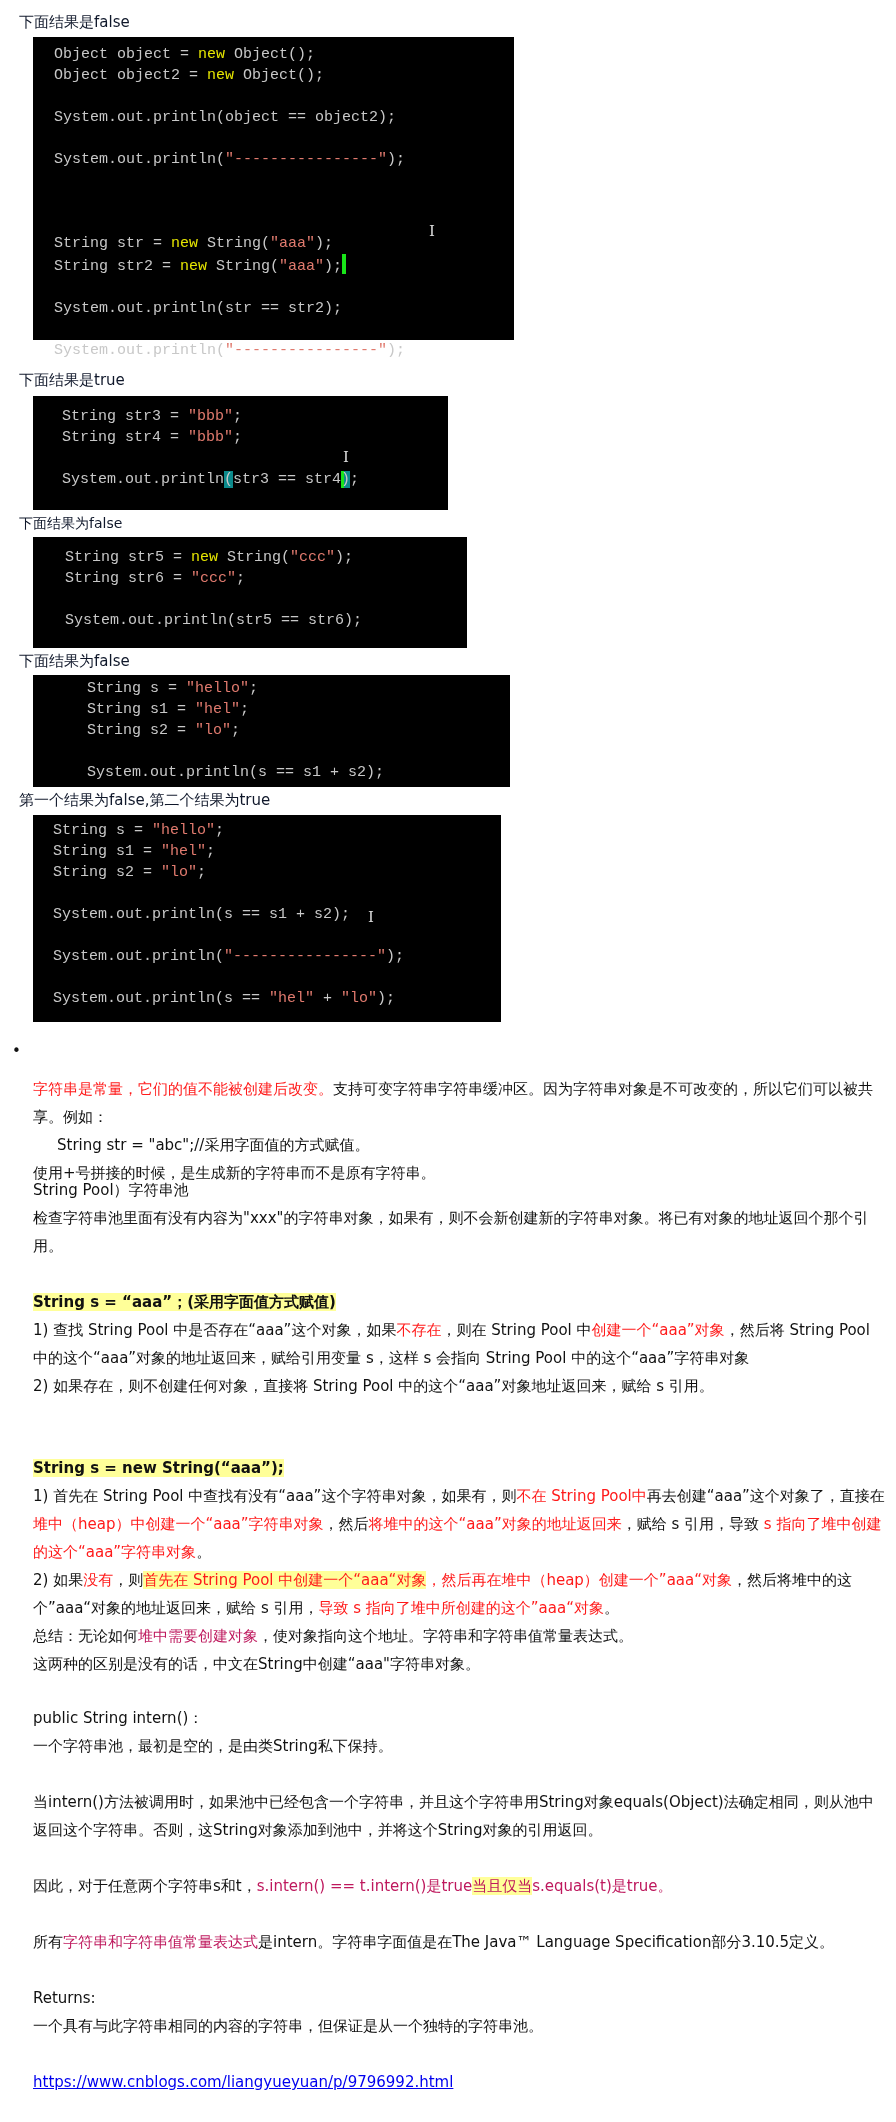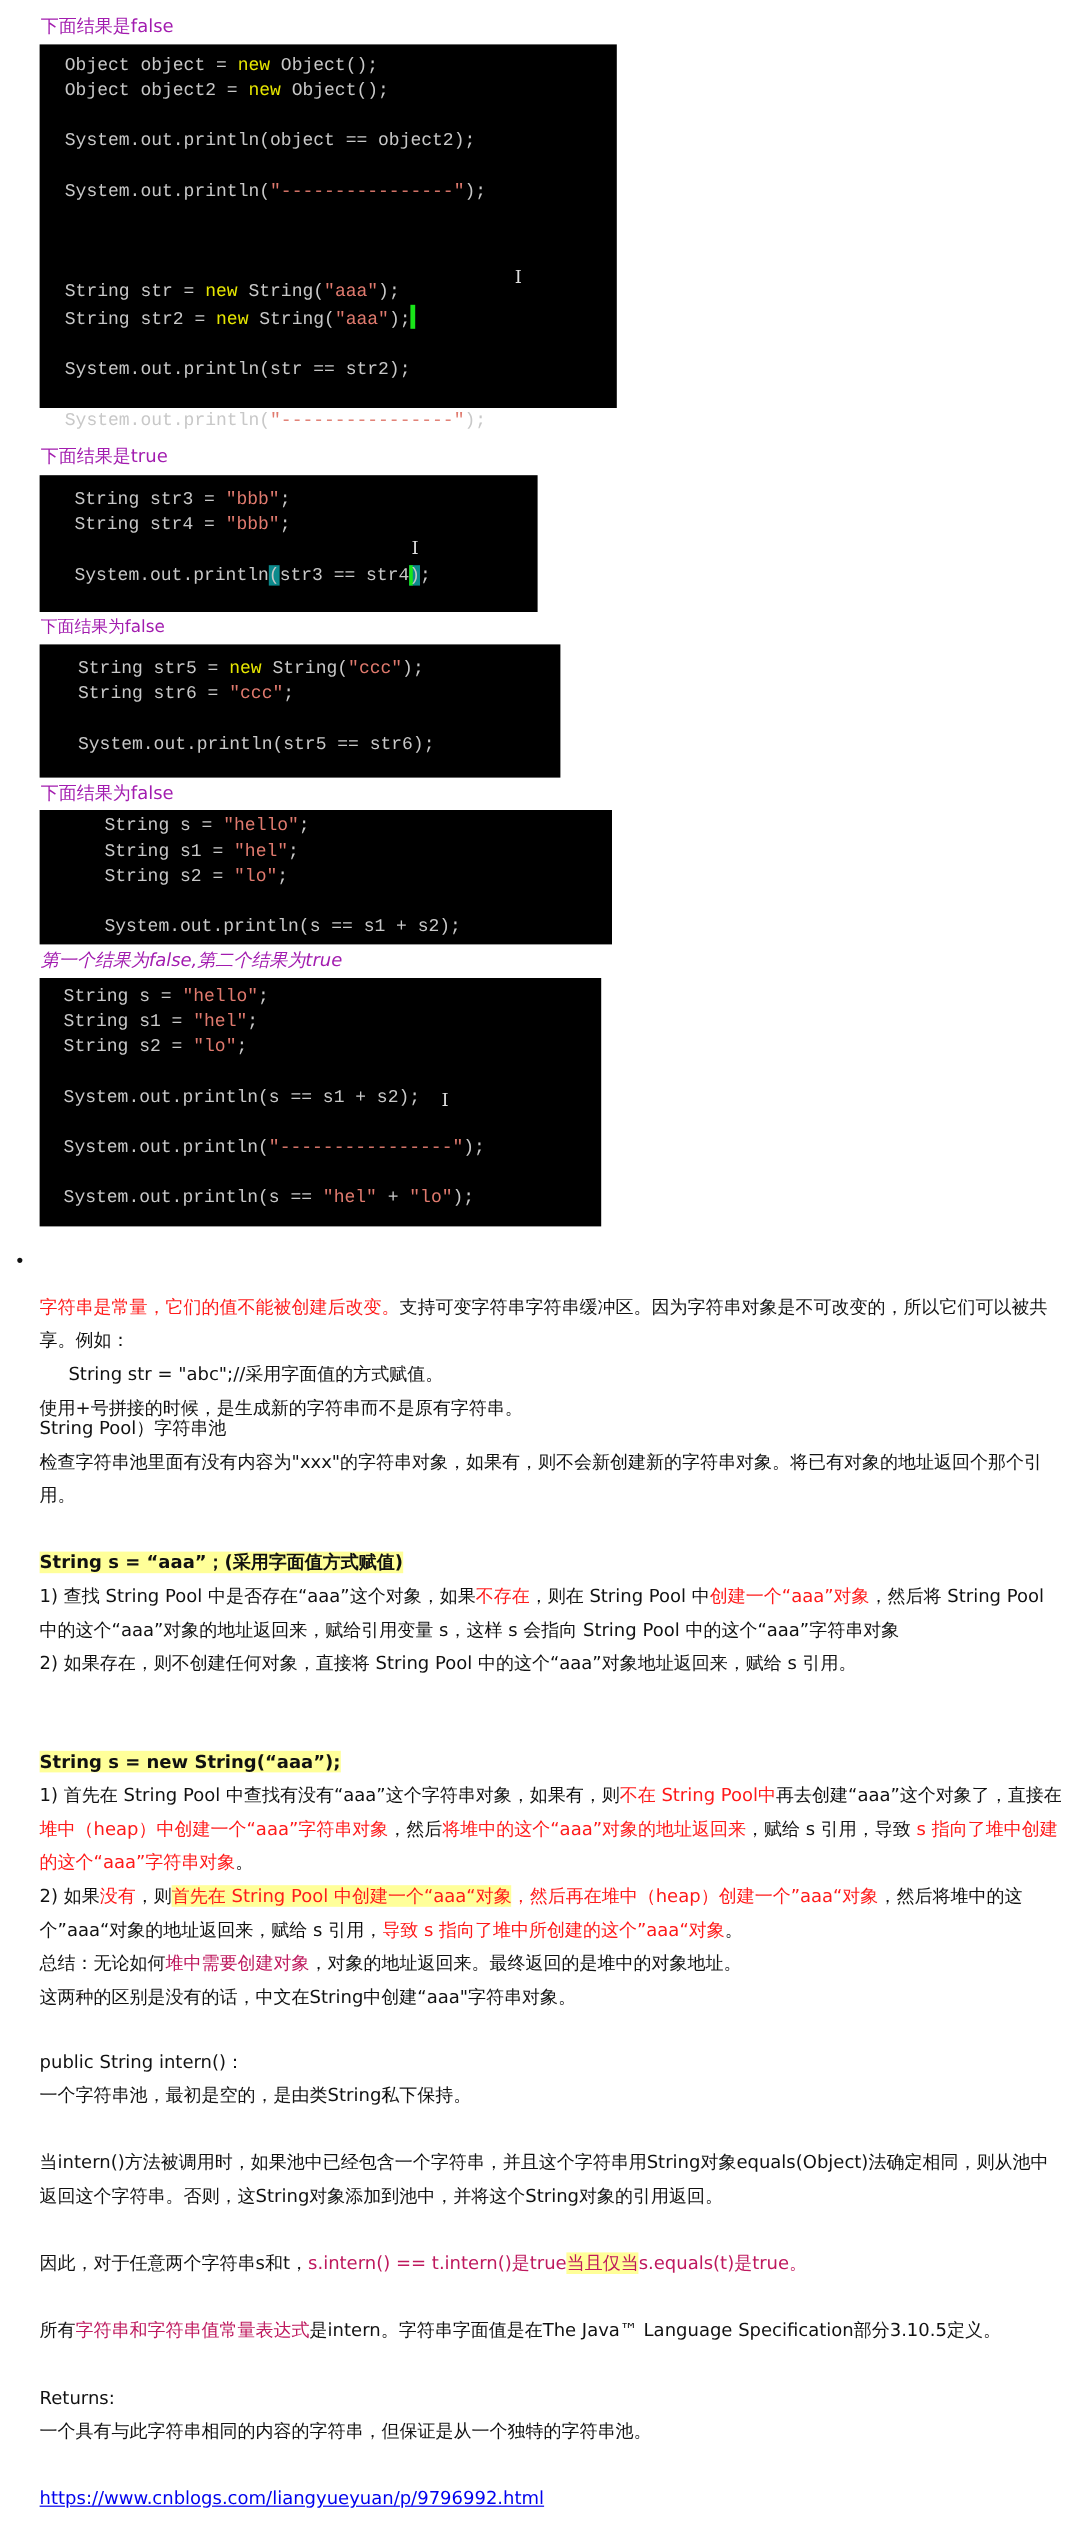--- a/index.html
+++ b/index.html
@@ -1,18 +1,18 @@
 <!DOCTYPE html>
 <html><head>
 <meta charset="utf-8">
 <style>
   html, body { margin: 0; padding: 0; background: #ffffff; }
   body { width: 896px; height: 2122px; position: relative; overflow: hidden;
          font-family: "DejaVu Sans", "Liberation Sans", sans-serif; color: #111; }
-  .label { position: absolute; left: 34px; font-size: 15px; line-height: 18px; color: #a21caf; white-space: nowrap; }
+  .label { position: absolute; left: 19px; font-size: 15px; line-height: 18px; color: #0f172a; white-space: nowrap; }
   .code { position: absolute; left: 33px; background: #000; }
   .code pre { margin: 0; position: absolute; font-family: "Liberation Mono", "DejaVu Sans Mono", monospace;
               font-size: 15px; line-height: 21px; color: #c8c8c8; white-space: pre; }
   .kw { color: #e6e600; }
   .str { color: #e07a6e; }
   .hl-teal { background: #0c8a8c; }
   .caret { display: inline-block; width: 4px; height: 20px; background: #19e619; vertical-align: -4px; }
   .ibeam { position: absolute; color: #ddd; font-family: "DejaVu Serif", serif; font-size: 15px; }
   .prose { position: absolute; left: 33px; width: 855px; font-size: 15px; line-height: 28px; color: #111; }
   .prose p { margin: 0; }
@@ -66,21 +66,21 @@
 
 <div class="label" style="top:652px;">下面结果为false</div>
 <div class="code" style="top:675px; width:477px; height:112px;">
   <pre style="left:54px; top:3px;"><span>String s = </span><span class="str">"hello"</span><span>;</span>
 <span>String s1 = </span><span class="str">"hel"</span><span>;</span>
 <span>String s2 = </span><span class="str">"lo"</span><span>;</span>
 
 <span>System.out.println(s == s1 + s2);</span></pre>
 </div>
 
-<div class="label" style="top:791px;font-style:italic;">第一个结果为false,第二个结果为true</div>
+<div class="label" style="top:791px;">第一个结果为false,第二个结果为true</div>
 <div class="code" style="top:815px; width:468px; height:207px;">
   <pre style="left:20px; top:5px;"><span>String s = </span><span class="str">"hello"</span><span>;</span>
 <span>String s1 = </span><span class="str">"hel"</span><span>;</span>
 <span>String s2 = </span><span class="str">"lo"</span><span>;</span>
 
 <span>System.out.println(s == s1 + s2);</span>
 
 <span>System.out.println(</span><span class="str">"----------------"</span><span>);</span>
 
 <span>System.out.println(s == </span><span class="str">"hel"</span><span> + </span><span class="str">"lo"</span><span>);</span></pre>
@@ -102,21 +102,21 @@
 <div class="prose" style="top:1288px;">
   <p><span class="bold yel">String s = “aaa”；(采用字面值方式赋值)</span></p>
   <p><span>1) 查找 String Pool 中是否存在“aaa”这个对象，如果</span><span class="red">不存在</span><span>，则在 String Pool 中</span><span class="red">创建一个“aaa”对象</span><span>，然后将 String Pool 中的这个“aaa”对象的地址返回来，赋给引用变量 s，这样 s 会指向 String Pool 中的这个“aaa”字符串对象</span></p>
   <p>2) 如果存在，则不创建任何对象，直接将 String Pool 中的这个“aaa”对象地址返回来，赋给 s 引用。</p>
 </div>
 
 <div class="prose" style="top:1454px;">
   <p><span class="bold yel">String s = new String(“aaa”);</span></p>
   <p><span>1) 首先在 String Pool 中查找有没有“aaa”这个字符串对象，如果有，则</span><span class="red">不在 String Pool中</span><span>再去创建“aaa”这个对象了，直接在</span><span class="red">堆中（heap）中创建一个“aaa”字符串对象</span><span>，然后</span><span class="red">将堆中的这个“aaa”对象的地址返回来</span><span>，赋给 s 引用，导致 </span><span class="red">s 指向了堆中创建的这个“aaa”字符串对象</span><span>。</span></p>
   <p><span>2) 如果</span><span class="red">没有</span><span>，则</span><span class="red yel">首先在 String Pool 中创建一个“aaa“对象</span><span class="red">，然后再在堆中（heap）创建一个”aaa“对象</span><span>，然后将堆中的这个”aaa“对象的地址返回来，赋给 s 引用，</span><span class="red">导致 s 指向了堆中所创建的这个”aaa“对象</span><span>。</span></p>
-  <p><span>总结：无论如何</span><span class="purple">堆中需要创建对象</span><span>，对象的地址返回来。最终返回的是堆中的对象地址。</span></p>
+  <p><span>总结：无论如何</span><span class="purple">堆中需要创建对象</span><span>，使对象指向这个地址。字符串和字符串值常量表达式。</span></p>
   <p>这两种的区别是没有的话，中文在String中创建“aaa"字符串对象。</p>
 </div>
 
 <div class="prose" style="top:1704px;">
   <p>public String intern()：</p>
   <p>一个字符串池，最初是空的，是由类String私下保持。</p>
   <p>&nbsp;</p>
   <p>当intern()方法被调用时，如果池中已经包含一个字符串，并且这个字符串用String对象equals(Object)法确定相同，则从池中返回这个字符串。否则，这String对象添加到池中，并将这个String对象的引用返回。</p>
   <p>&nbsp;</p>
   <p><span>因此，对于任意两个字符串s和t，</span><span class="purple">s.intern() == t.intern()是true</span><span class="purple yel">当且仅当</span><span class="purple">s.equals(t)是true。</span></p>

